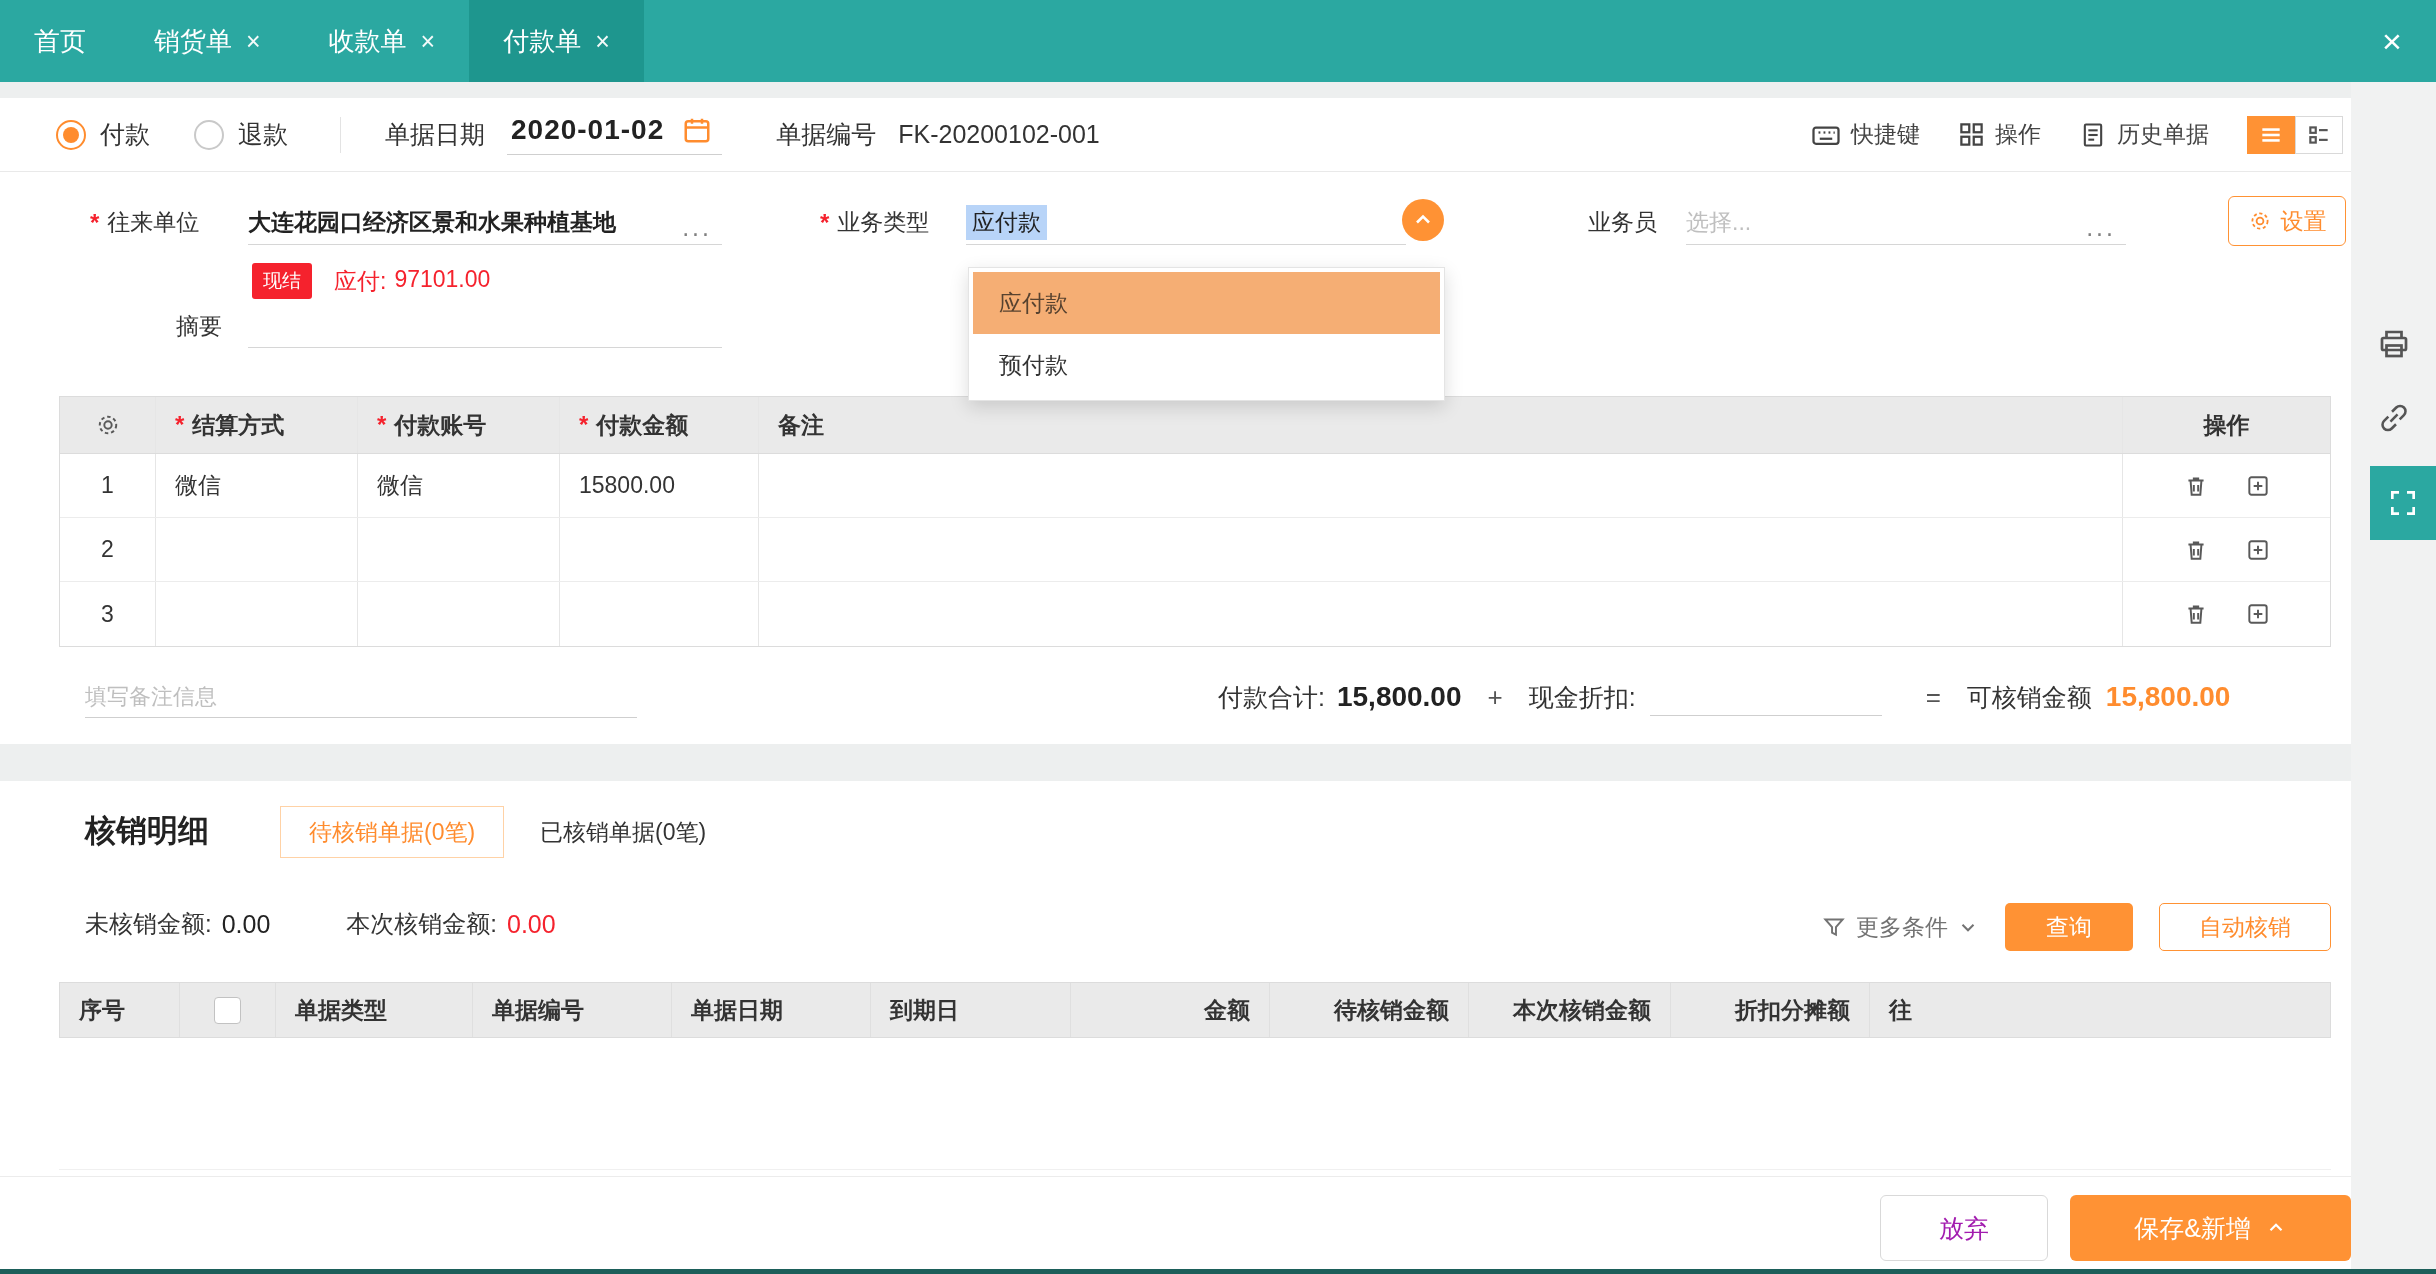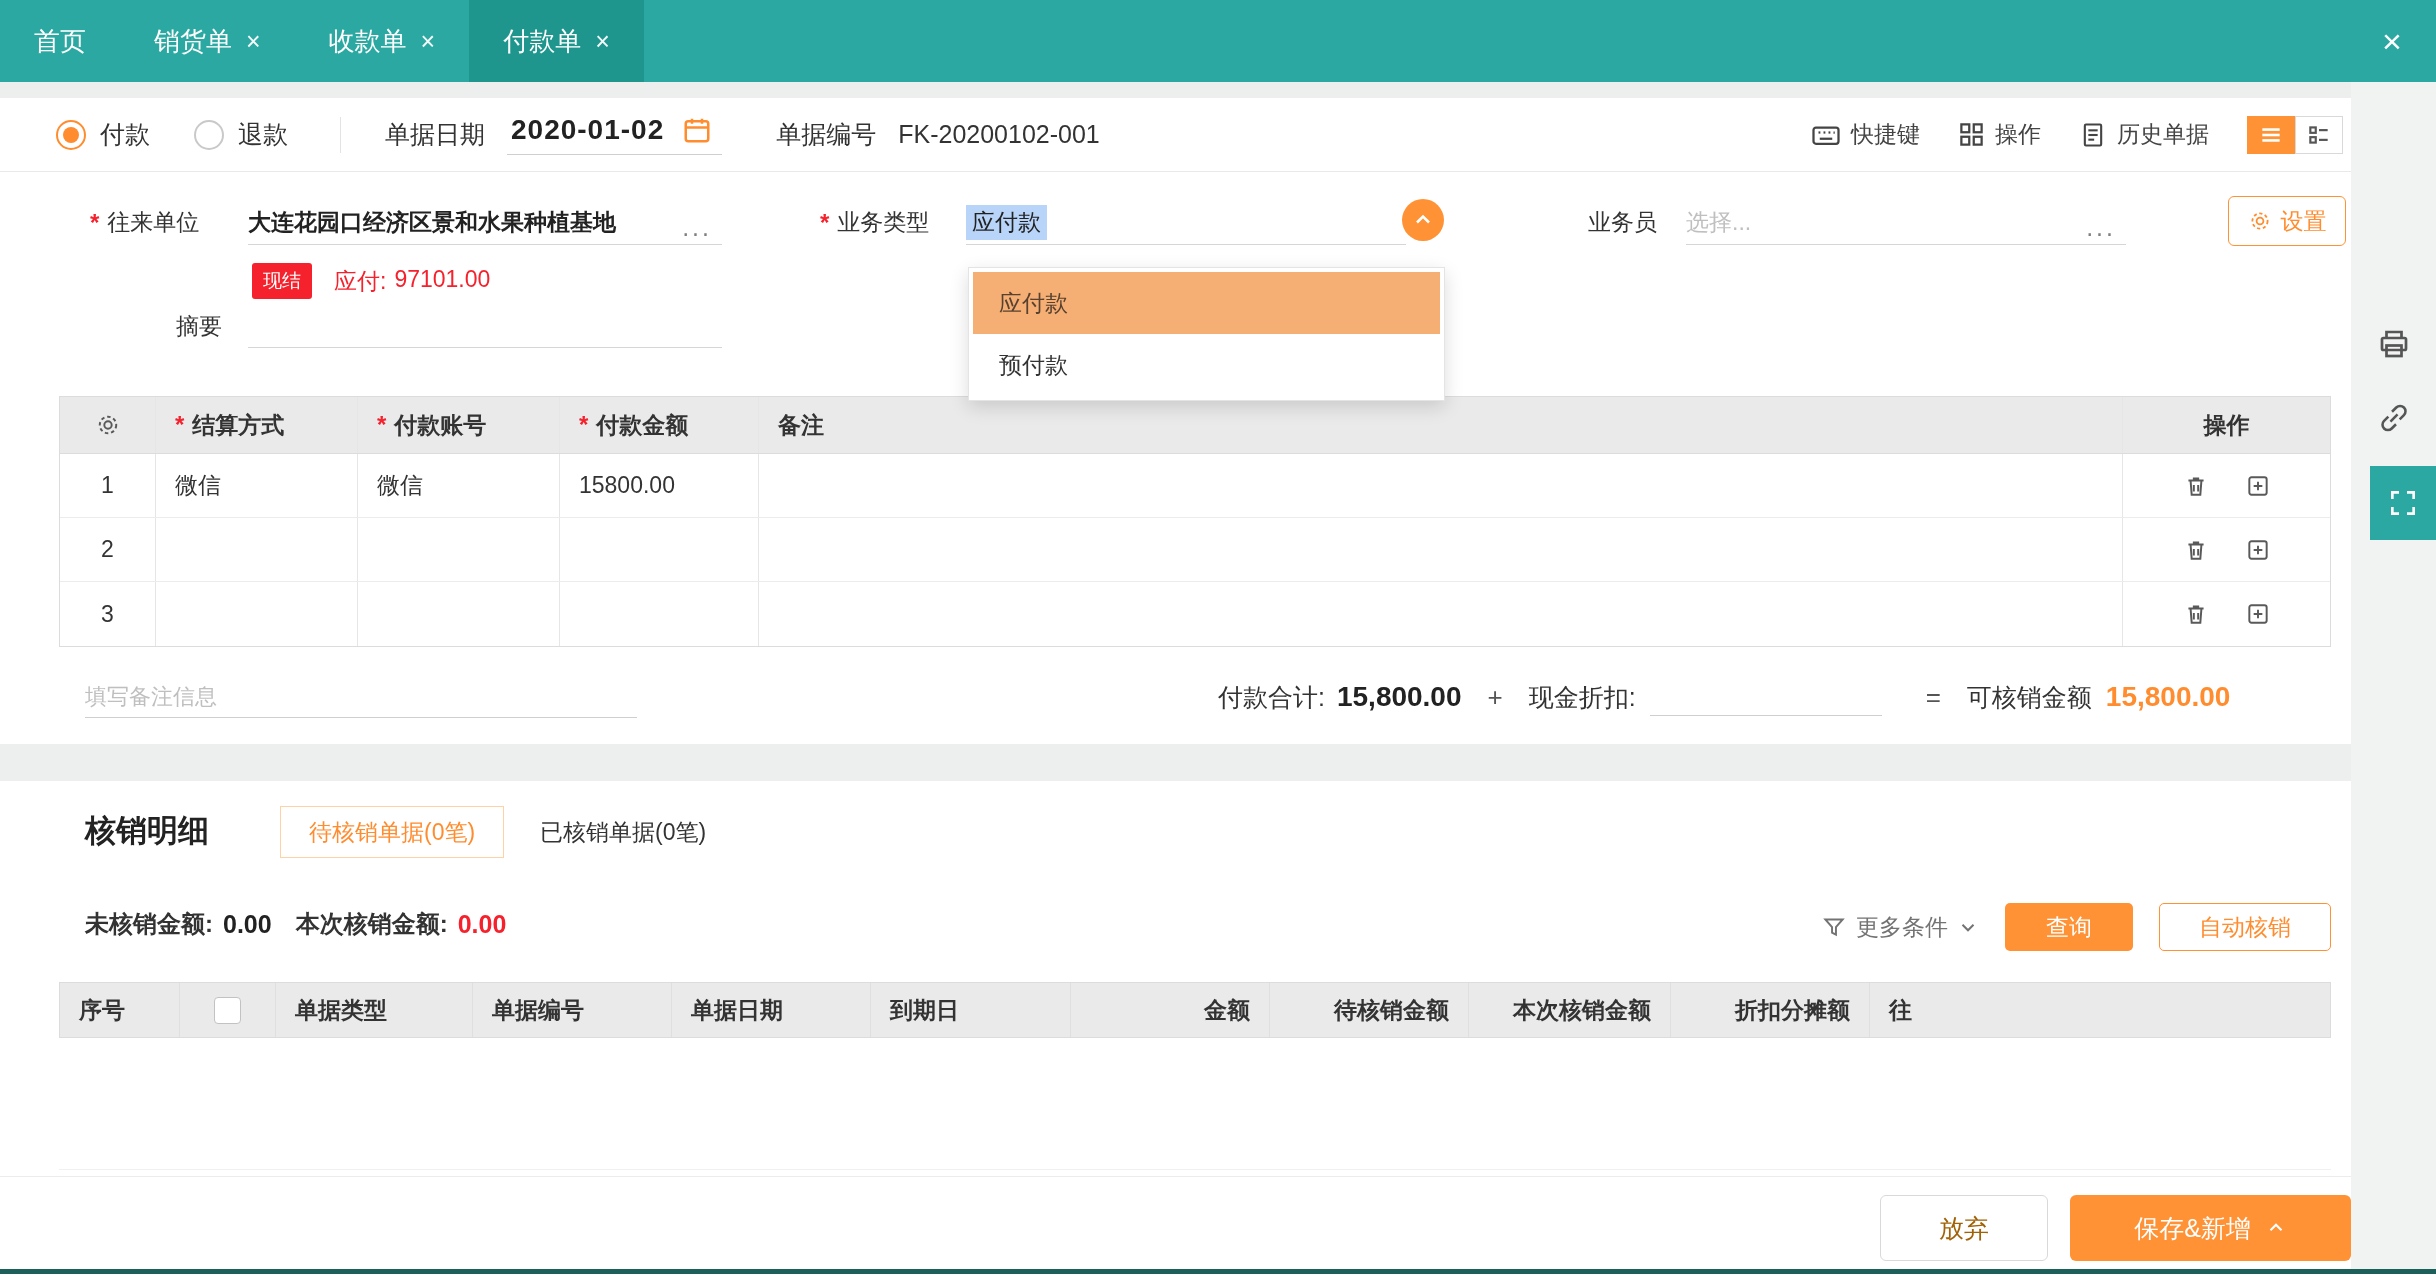--- a/index.html
+++ b/index.html
@@ -76,21 +76,21 @@
   .totals .op { margin:0 26px; font-size:26px; color:#555; }
   .disc-field { width:232px; height:38px; border-bottom:1px solid #CFCFCF; margin:0 18px 0 14px; }
   .totals .orange { color:#FF8C2E; font-size:28px; font-weight:700; margin-left:14px; }
 
   
   .bg-wo { position:absolute; top:781px; left:0; width:2351px; height:395px; background:#fff; }
   .wo-title { position:absolute; left:85px; top:810px; font-size:31px; font-weight:bold; color:#222; z-index:6; }
   .wo-tab { position:absolute; height:52px; display:flex; align-items:center; padding:0 28px; font-size:23px; z-index:6; background:#fff; }
   .wo-tab.pending { left:280px; top:806px; border:1px solid #FFD2A6; color:#FF8C2E; }
   .wo-tab.done { left:512px; top:806px; color:#333; }
-  .wo-stats { position:absolute; left:85px; top:908px; display:flex; align-items:center; gap:24px; font-size:24px; z-index:6;font-weight:bold; }
+  .wo-stats { position:absolute; left:85px; top:908px; display:flex; align-items:center; gap:76px; font-size:24px; z-index:6; }
   .stat { display:flex; align-items:center; gap:10px; }
   .stat .v { font-size:25px; color:#222; }
   .stat .v.red { color:#F5222D; }
   .wo-actions { position:absolute; right:105px; top:903px; display:flex; align-items:center; gap:26px; z-index:6; }
   .more { display:flex; align-items:center; gap:9px; font-size:23px; color:#737373; }
   .btn-query { width:128px; height:48px; background:#FF9234; color:#fff; border-radius:5px; display:flex; align-items:center; justify-content:center; font-size:23px; }
   .btn-auto { width:172px; height:48px; background:#fff; border:1px solid #FF9234; color:#FF8C2E; border-radius:5px; display:flex; align-items:center; justify-content:center; font-size:23px; }
 
   .wtable { position:absolute; left:59px; top:982px; width:2272px; z-index:5; }
   .wt-head { display:flex; height:56px; background:#EAEAEA; border:1px solid #DCDCDC; align-items:stretch; font-size:23px; overflow:hidden; }
@@ -98,21 +98,21 @@
   .w1 { width:120px; } .w2 { width:96px; justify-content:center; padding:0; }
   .w3 { width:197px; } .w4 { width:199px; } .w5 { width:199px; } .w6 { width:200px; }
   .w7 { width:199px; justify-content:flex-end; } .w8 { width:199px; justify-content:flex-end; }
   .w9 { width:202px; justify-content:flex-end; } .w10 { width:199px; justify-content:flex-end; }
   .w11 { width:367px; } .w12 { flex:1; border-right:none; overflow:hidden; }
   .wt-body { height:132px; background:#fff; border-bottom:1px solid #F0F0F0; }
   .cb { width:27px; height:27px; background:#fff; border:1px solid #C2C2C2; border-radius:4px; }
 
   
   .footer { position:absolute; top:1176px; left:0; width:2351px; height:93px; background:#fff; border-top:1px solid #ECECEC; }
-  .btn-discard { position:absolute; left:1880px; top:1195px; width:168px; height:66px; background:#fff; border:1px solid #D9D9D9; border-radius:6px; font-size:25px; color:#a16207; display:flex; align-items:center; justify-content:center; z-index:7; }
+  .btn-discard { position:absolute; left:1880px; top:1195px; width:168px; height:66px; background:#fff; border:1px solid #D9D9D9; border-radius:6px; font-size:25px; color:#a21caf; display:flex; align-items:center; justify-content:center; z-index:7; }
   .btn-save { position:absolute; left:2070px; top:1195px; width:281px; height:66px; background:#FF9234; border-radius:6px; color:#fff; font-size:25px; display:flex; align-items:center; justify-content:center; gap:14px; z-index:7; }
   .bottom-strip { position:absolute; left:0; top:1269px; width:2436px; height:5px; background:#1D5F5A; }
 
   
   .rail { position:absolute; top:82px; right:0; width:85px; height:1192px; background:#F1F2F2; }
   .rail-icon { position:absolute; left:50%; transform:translateX(-50%); color:#555; display:flex; }
   .rail-expand { position:absolute; right:0; top:384px; width:66px; height:74px; background:#2BA8A1; color:#fff; display:flex; align-items:center; justify-content:center; }
 
   svg { display:block; }
 </style>

